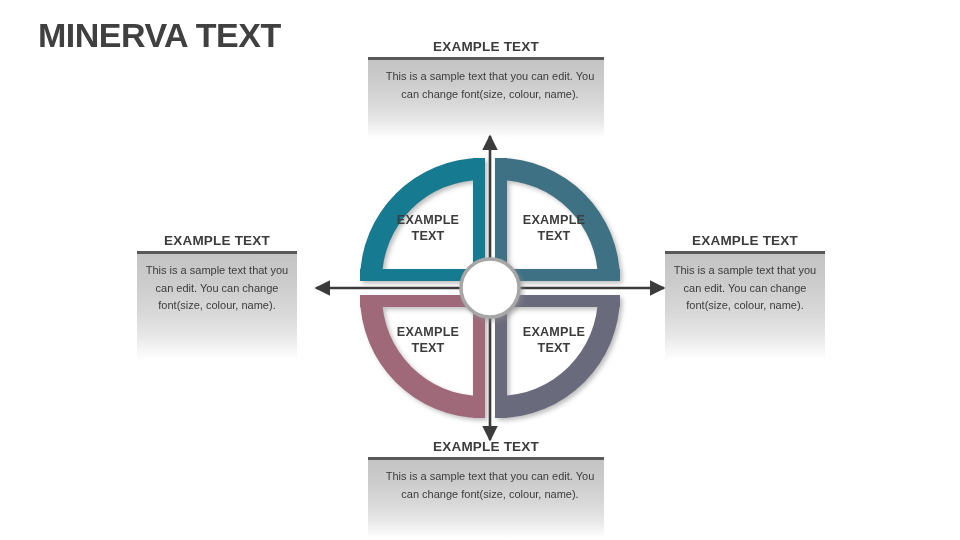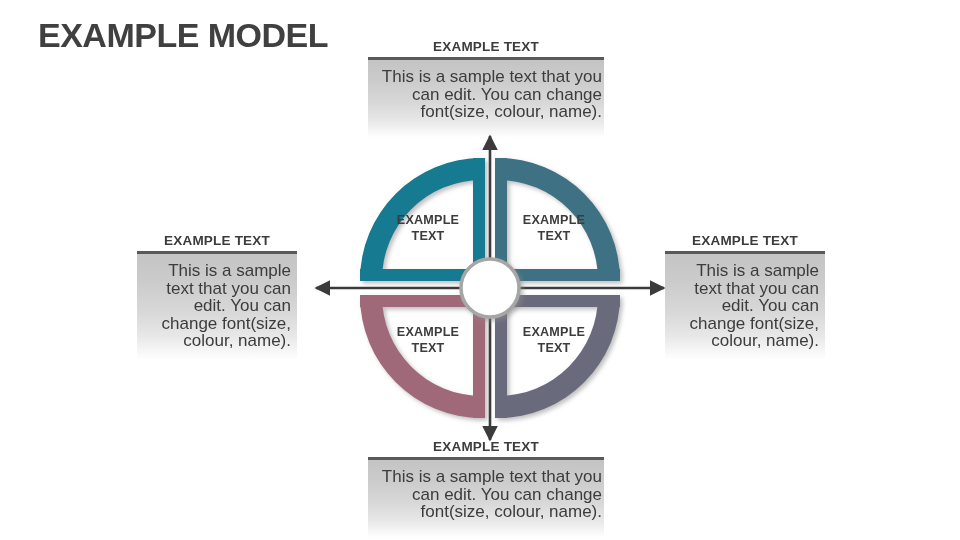--- a/index.html
+++ b/index.html
@@ -41,22 +41,22 @@
     white-space: nowrap;
   }
 
   .callout-rule {
     height: 3px;
     background: #595959;
     margin: 2px auto 0 auto;
   }
 
   .callout-body {
-    text-align: right;
-    font-size: 17px;
+    text-align: center;
+    font-size: 11px;
     line-height: 17.5px;
     color: #3c3c3c;
     padding: 8px 2px 14px 10px;
     box-sizing: border-box;
     background: linear-gradient(to bottom, #c4c4c4 0%, #cbcbcb 25%, #d8d8d8 55%, #e8e8e8 78%, #f7f7f7 92%, #ffffff 100%);
   }
 
   
   #callout-top { left: 368px; top: 38px; width: 236px; }
   #callout-top .callout-rule { width: 236px; }
@@ -98,21 +98,21 @@
     letter-spacing: 0.2px;
   }
   #quad-label-tl { left: 72px;  top: 84px; }
   #quad-label-tr { left: 198px; top: 84px; }
   #quad-label-bl { left: 72px;  top: 196px; }
   #quad-label-br { left: 198px; top: 196px; }
 </style>
 </head>
 <body>
 
-<div id="page-title">EXAMPLE MODEL</div>
+<div id="page-title">MINERVA TEXT</div>
 
 <div class="callout" id="callout-top">
   <div class="callout-title">EXAMPLE TEXT</div>
   <div class="callout-rule"></div>
   <div class="callout-body">This is a sample text that you can edit. You can change font(size, colour, name).</div>
 </div>
 
 <div class="callout" id="callout-left">
   <div class="callout-title">EXAMPLE TEXT</div>
   <div class="callout-rule"></div>

